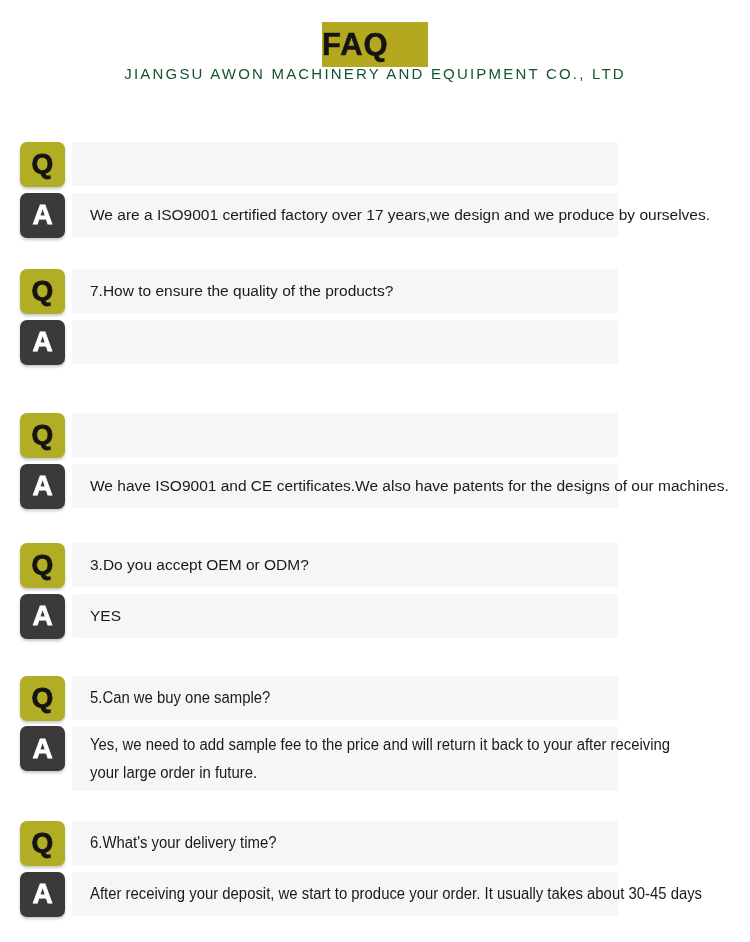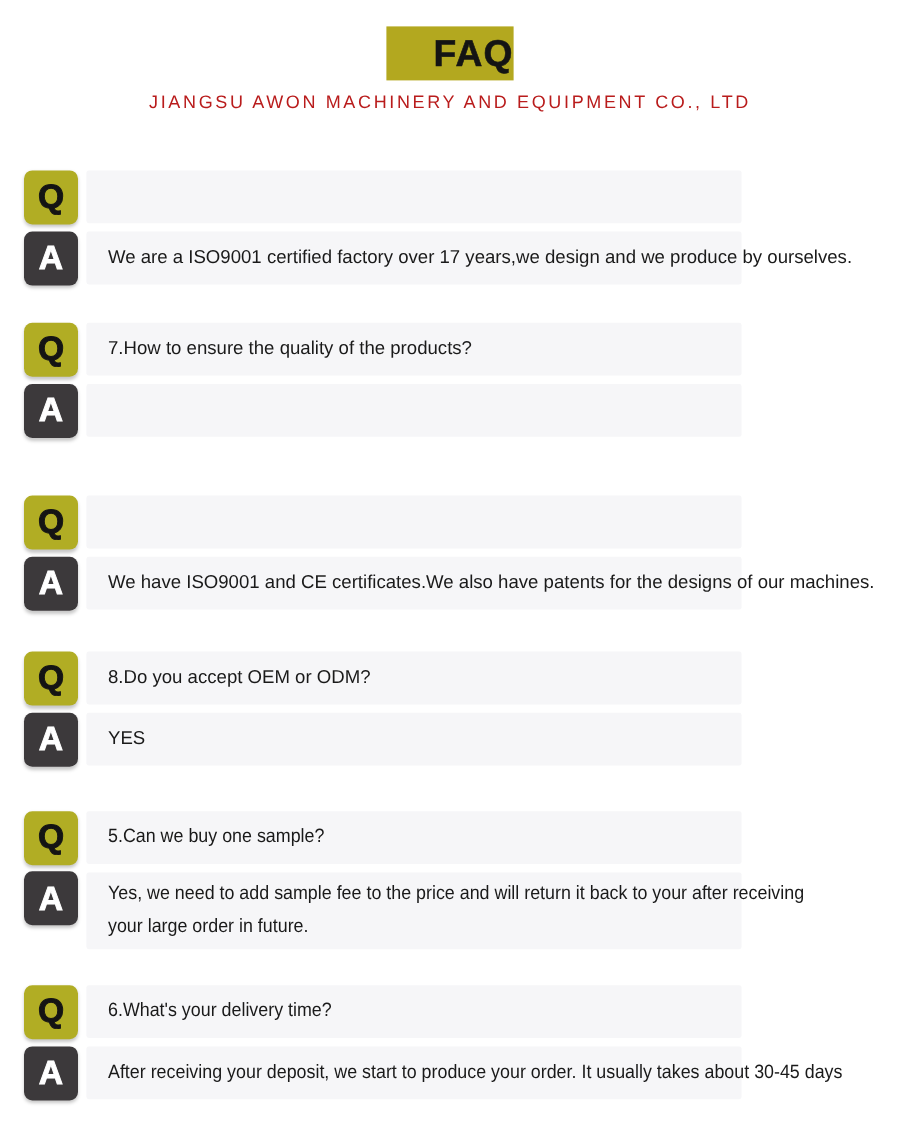--- a/index.html
+++ b/index.html
@@ -4,29 +4,29 @@
 <style>
   html,body{margin:0;padding:0;background:#ffffff;}
   .page{
     position:relative;width:750px;height:942px;background:#ffffff;
     font-family:"Liberation Sans","DejaVu Sans",sans-serif;color:#1a1a1a;overflow:hidden;
   }
   
   .faq-title-box{
     position:absolute;top:22px;left:322px;width:106px;height:45px;
     background:var(--title_bg,#b3a81f);
-    display:flex;align-items:center;justify-content:flex-end;
+    display:flex;align-items:center;justify-content:flex-start;
   }
   .faq-title{
     font-size:31px;font-weight:bold;letter-spacing:1px;color:#141414;
     -webkit-text-stroke:0.5px currentColor;
   }
   .subtitle{
-    position:absolute;top:77px;left:0;width:100%;text-align:center;
-    font-size:15px;letter-spacing:2.2px;color:#b91c1c;white-space:nowrap;
+    position:absolute;top:65px;left:0;width:100%;text-align:center;
+    font-size:15px;letter-spacing:2.2px;color:#14532d;white-space:nowrap;
   }
   
   .qa-block{position:absolute;left:20px;width:715px;}
   .qa-block:nth-of-type(1){top:141px;}
   .qa-block:nth-of-type(2){top:268px;}
   .qa-block:nth-of-type(3){top:412px;}
   .qa-block:nth-of-type(4){top:542px;}
   .qa-block:nth-of-type(5){top:675px;}
   .qa-block:nth-of-type(6){top:820px;}
 
@@ -89,21 +89,21 @@
     </div>
     <div class="row a-row">
       <div class="badge a-badge">A</div>
       <div class="row-text answer">We have ISO9001 and CE certificates.We also have patents for the designs of our machines.</div>
     </div>
   </section>
 
   <section class="qa-block">
     <div class="row q-row">
       <div class="badge q-badge">Q</div>
-      <div class="row-text question">8.Do you accept OEM or ODM?</div>
+      <div class="row-text question">3.Do you accept OEM or ODM?</div>
     </div>
     <div class="row a-row">
       <div class="badge a-badge">A</div>
       <div class="row-text answer">YES</div>
     </div>
   </section>
 
   <section class="qa-block">
     <div class="row q-row">
       <div class="badge q-badge">Q</div>

